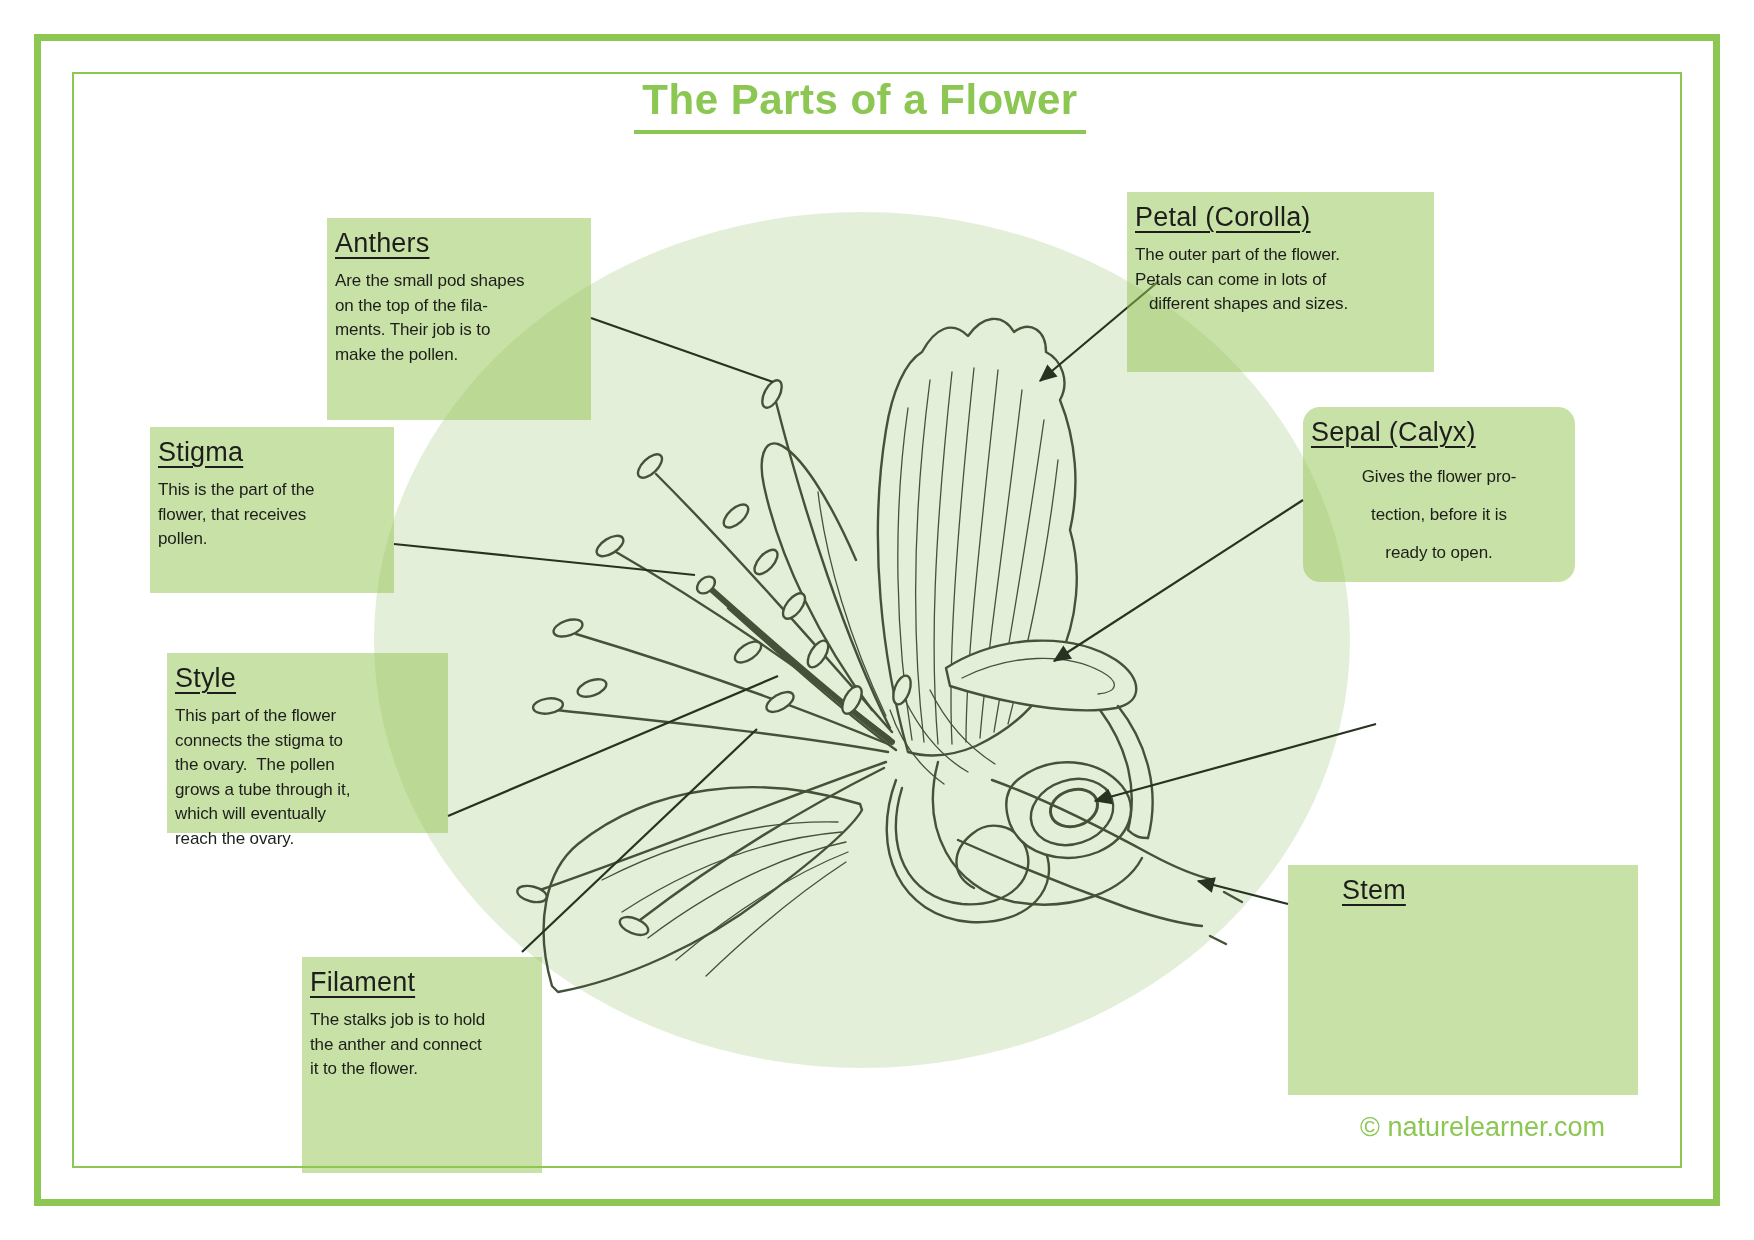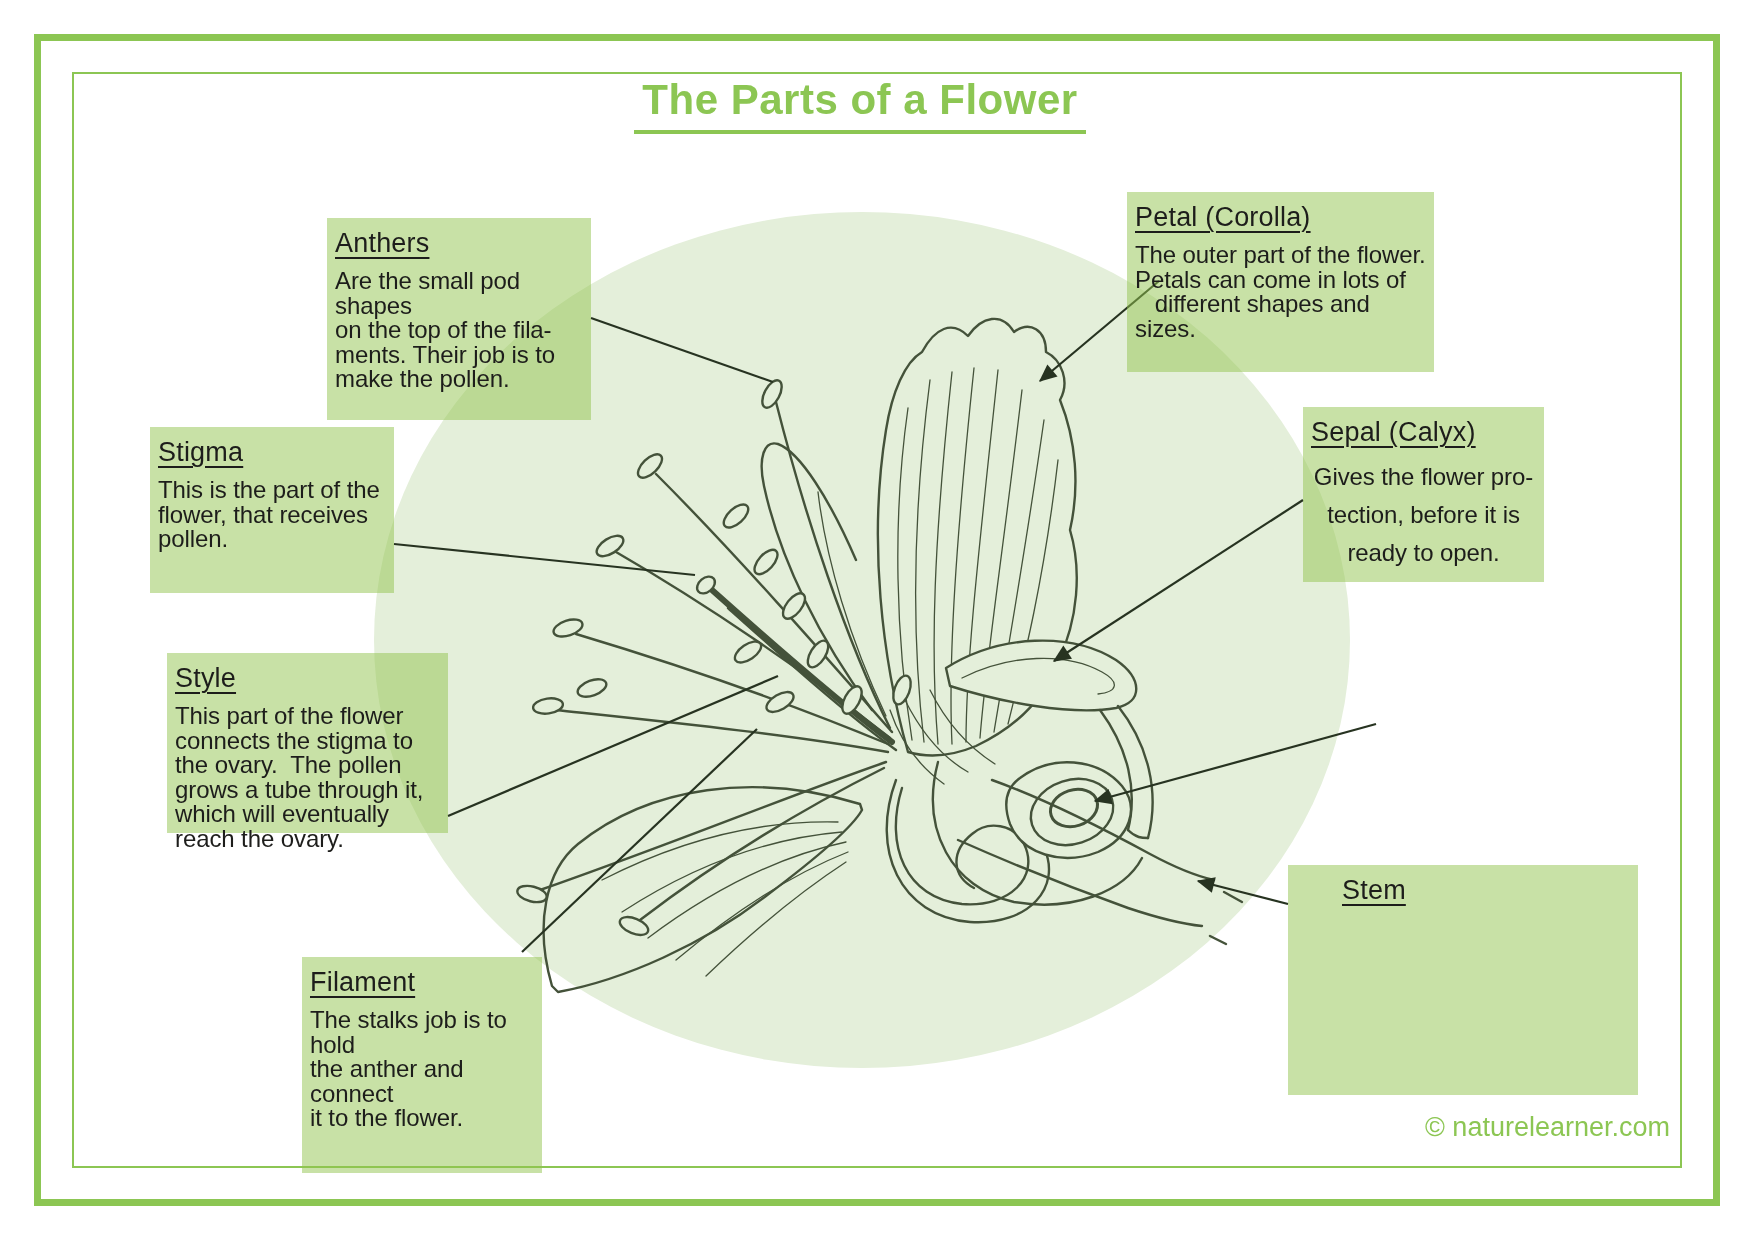--- a/index.html
+++ b/index.html
@@ -31,28 +31,28 @@
     position:absolute;
     background:var(--boxgreen, rgba(146,196,77,0.50));
     padding:10px 8px; box-sizing:border-box;
   }
   .label-box h2 {
     margin:0 0 10px 0; font-size:27px; font-weight:normal;
     text-decoration:underline; text-decoration-thickness:2px;
     text-underline-offset:5px; letter-spacing:0.2px;
   }
   .label-box p {
-    margin:0; font-size:24px; line-height:24.5px;
+    margin:0; font-size:17px; line-height:24.5px;
     letter-spacing:-0.1px; white-space:pre-wrap;
   }
   .label-box.center p { text-align:center; line-height:38px; }
   .label-box.stem h2 { margin-left:46px; }
   .copyright {
     position:absolute; left:1360px; top:1112px; width:310px;
-    text-align:right; font-size:27px; color:var(--accent,#8cc653);
+    font-size:27px; color:var(--accent,#8cc653);
   }
   .thin { stroke-width:1.3; }
   .pod  { fill:#e4efda; }
 </style>
 </head>
 <body>
 
 <div id="page">
 
   <div class="border-outer"></div>
@@ -215,21 +215,21 @@
 it to the flower.</p>
   </div>
 
   <div class="label-box" style="left:1127px; top:192px; width:307px; height:180px;">
     <h2>Petal (Corolla)</h2>
     <p>The outer part of the flower.
 Petals can come in lots of
    different shapes and sizes.</p>
   </div>
 
-  <div class="label-box center" style="left:1303px; top:407px; width:241px; height:175px;">
+  <div class="label-box center" style="left:1303px; top:407px; width:272px; height:175px;border-radius:17px;">
     <h2>Sepal (Calyx)</h2>
     <p>Gives the flower pro-
 tection, before it is
 ready to open.</p>
   </div>
 
 
   <div class="label-box stem" style="left:1288px; top:865px; width:350px; height:230px;">
     <h2>Stem</h2>
   </div>

